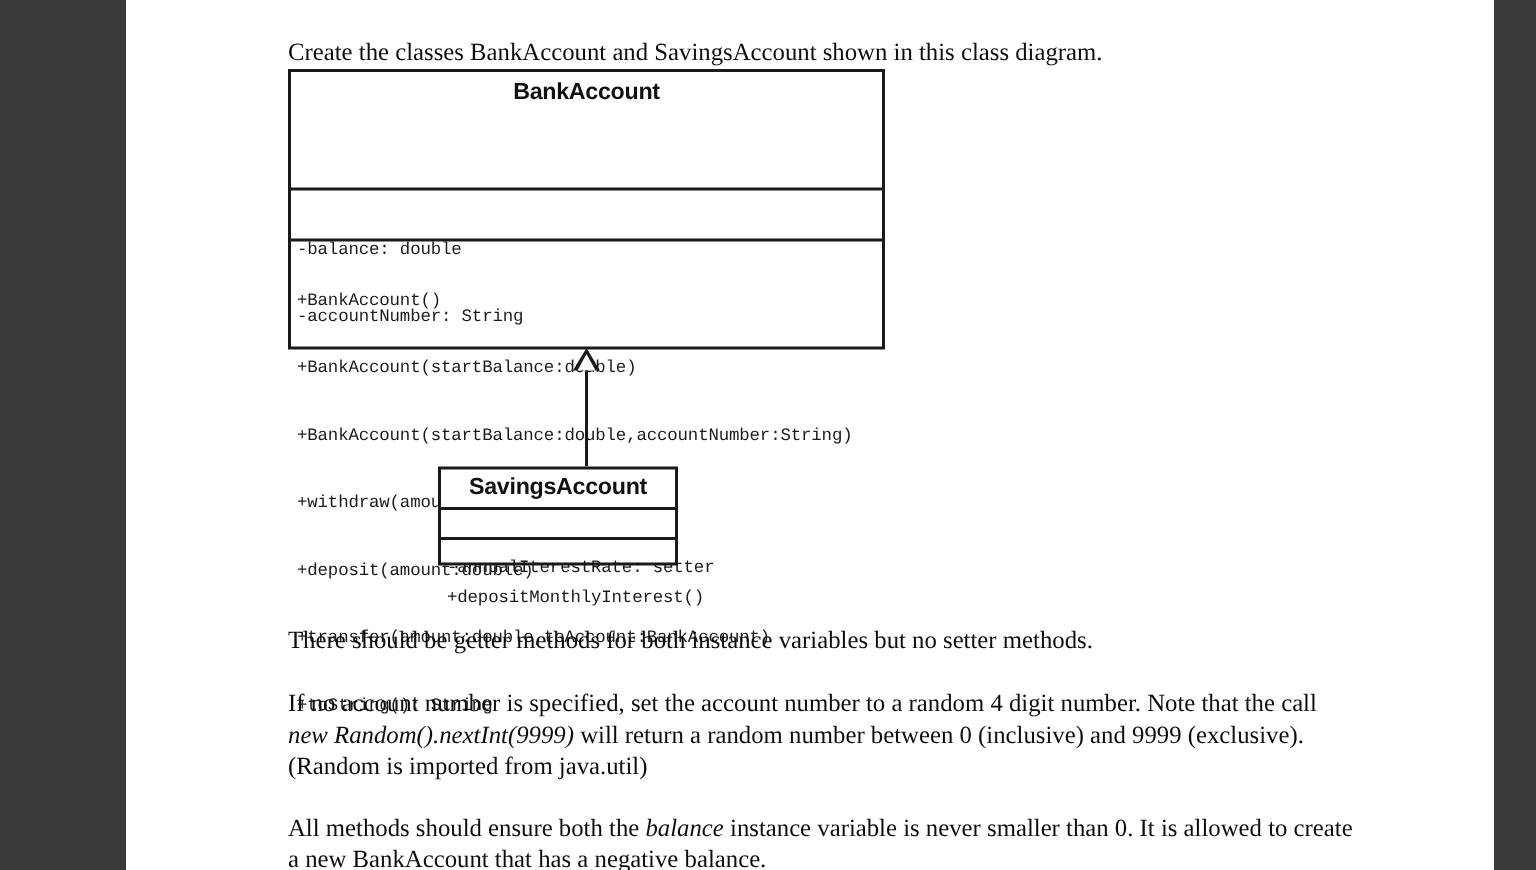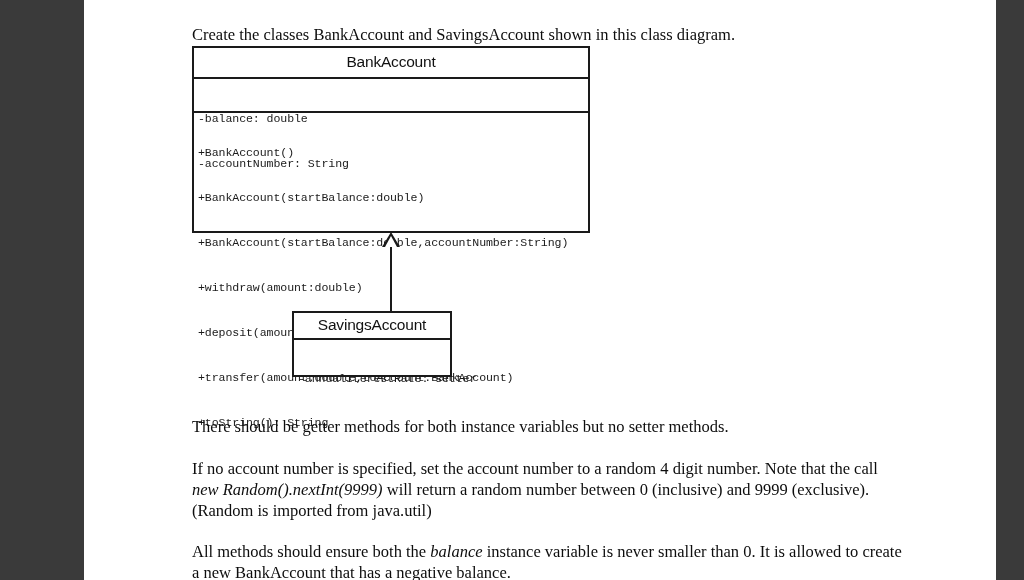--- a/index.html
+++ b/index.html
@@ -76,21 +76,21 @@
   }
   .umlbox .sect {
     border-top: 2px solid #1a1a1a;
     box-sizing: border-box;
   }
   .umlbox .sect:first-child {
     border-top: none;
   }
   .umlbox .cls-title {
     font-family: "Liberation Sans", sans-serif;
-    font-weight: normal;
+    font-weight: bold;
     font-size: 15.5px;
     text-align: center;
     color: #111111;
     letter-spacing: -0.2px;
   }
   .umlbox .mono {
     font-family: "Liberation Mono", monospace;
     font-size: 11.6px;
     line-height: 15px;
     color: #1a1a1a;
@@ -105,20 +105,21 @@
     width: 398px;
     height: 187px;
   }
   #bank-account-class .sect-title {
     height: 29px;
     line-height: 27px;
   }
   #bank-account-class .sect-attrs {
     height: 34px;
     padding: 2px 0 0 4px;
+    margin-top: 48px;
   }
   #bank-account-class .sect-ops {
     padding: 2px 0 3px 4px;
   }
 
   
   #savings-account-class {
     left: 208px;
     top: 311px;
     width: 160px;
@@ -197,20 +198,23 @@
       </div>
 
       <div class="gen-arrow"></div>
       <div class="gen-line"></div>
 
       <div class="umlbox" id="savings-account-class">
         <div class="sect sect-title cls-title">SavingsAccount</div>
         <div class="sect sect-attrs mono">
           <div>-annualIterestRate: setter</div>
         </div>
+        <div class="sect sect-ops mono">
+          <div>+depositMonthlyInterest()</div>
+        </div>
       </div>
 
     </div>
 
     <p class="prose p-getters">There should be getter methods for both instance variables but no setter methods.</p>
 
     <p class="prose p-random"><span>If no account number is specified, set the account number to a random 4 digit number.  Note that the call </span><i>new Random().nextInt(9999)</i><span> will return a random number between 0 (inclusive) and 9999 (exclusive).  (Random is imported from java.util)</span></p>
 
     <p class="prose p-balance"><span>All methods should ensure both the </span><i>balance</i><span> instance variable is never smaller than 0. It is allowed to create a new BankAccount that has a negative balance.</span></p>
 

